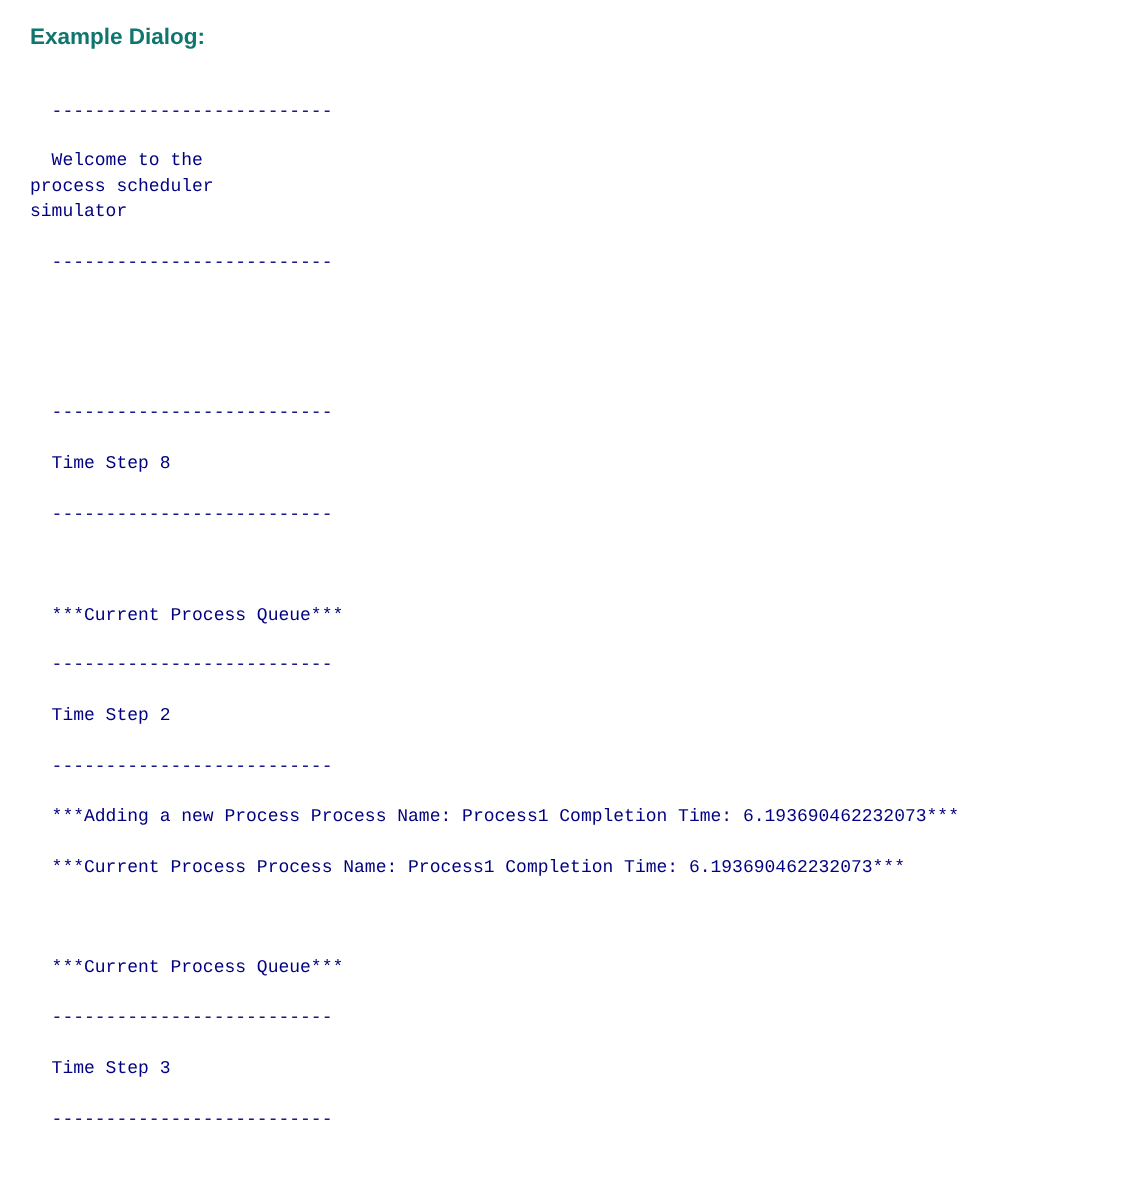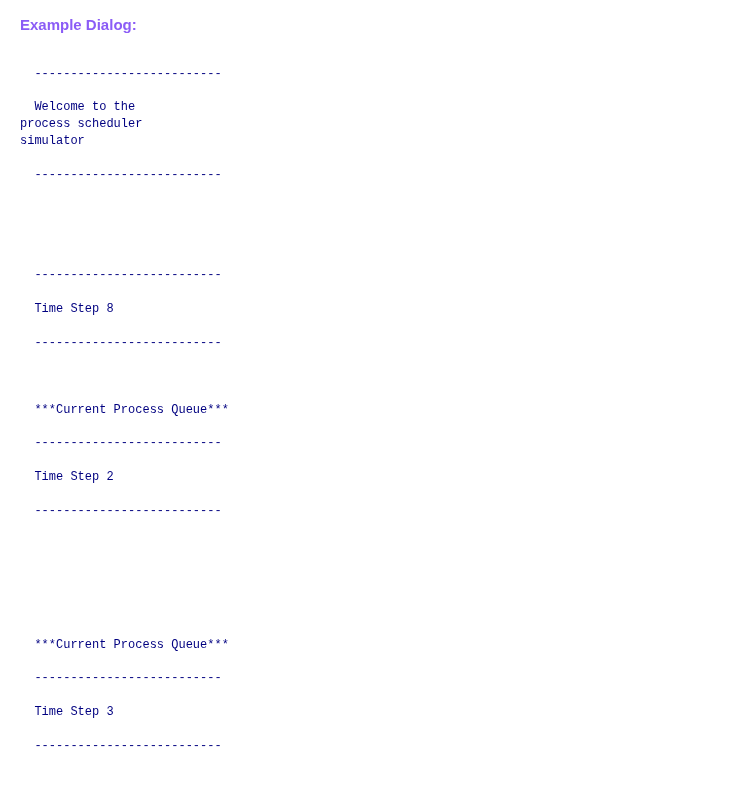--- a/index.html
+++ b/index.html
@@ -13,21 +13,21 @@
       font-size: 12px;
       color: #000080;
       padding: 16px 20px;
       width: 751px;
       min-height: 793px;
     }
     .page-title {
       font-family: Arial, sans-serif;
       font-size: 15px;
       font-weight: bold;
-      color: #8b5cf6;
+      color: #0f766e;
       margin-bottom: 16px;
     }
     .content-block {
       line-height: 1.4;
       white-space: pre-wrap;
       word-break: break-all;
     }
     .separator {
       color: #000080;
     }
@@ -47,22 +47,22 @@
   <br>
   <br>
   <span class="separator">--------------------------</span><br>
   <span class="normal-line">Time Step 8</span><br>
   <span class="separator">--------------------------</span><br>
   <br>
   <span class="normal-line">***Current Process Queue***</span><br>
   <span class="separator">--------------------------</span><br>
   <span class="normal-line">Time Step 2</span><br>
   <span class="separator">--------------------------</span><br>
-  <br>
-  <br>
+  <span class="normal-line">***Adding a new Process Process Name: Process1 Completion Time: 6.193690462232073***</span><br>
+  <span class="normal-line">***Current Process Process Name: Process1 Completion Time: 6.193690462232073***</span><br>
   <br>
   <span class="normal-line">***Current Process Queue***</span><br>
   <span class="separator">--------------------------</span><br>
   <span class="normal-line">Time Step 3</span><br>
   <span class="separator">--------------------------</span><br>
   <br>
   <br>
   <br>
   <br>
   <br>

